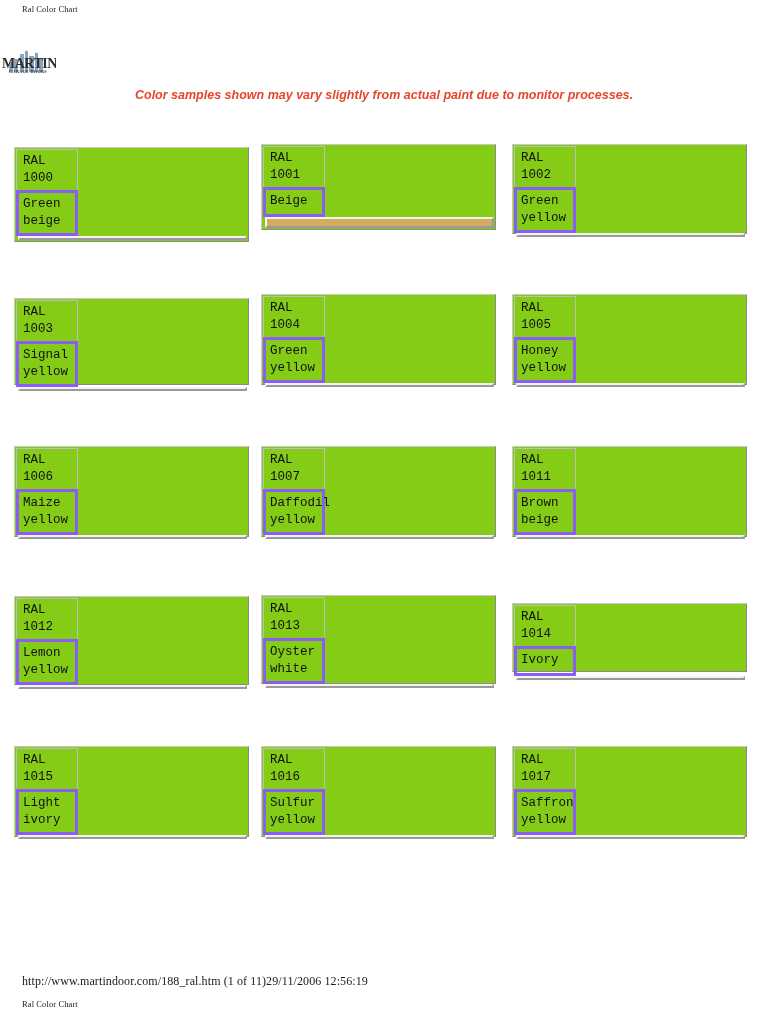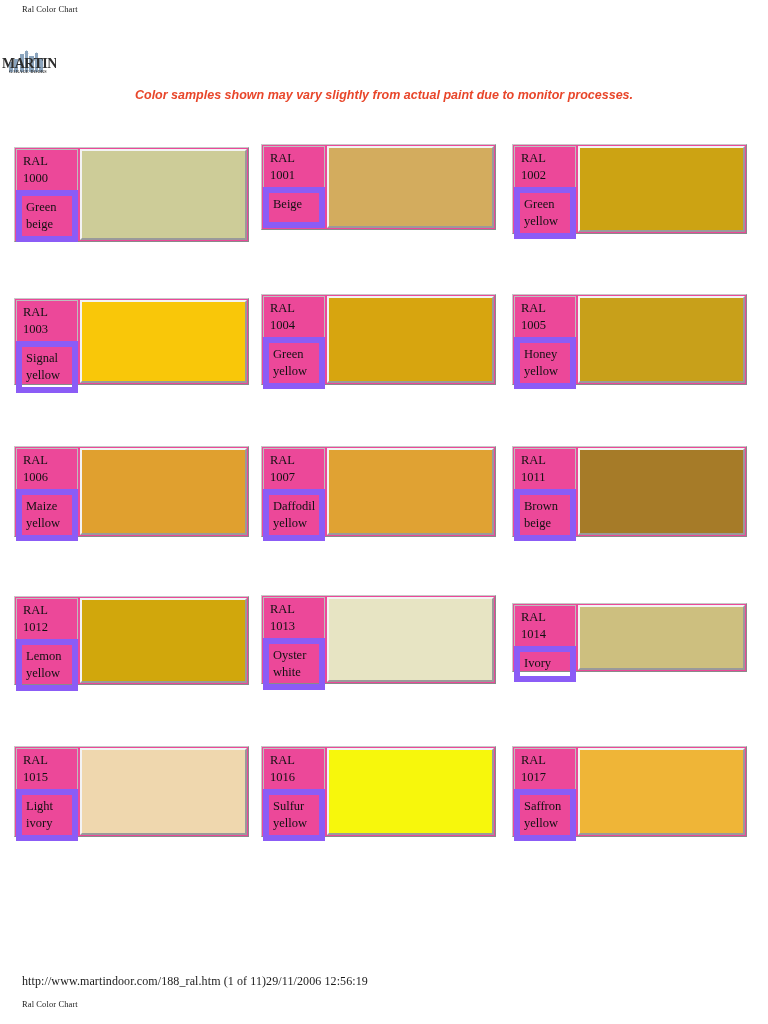--- a/index.html
+++ b/index.html
@@ -98,45 +98,46 @@
   .row {
     position: relative;
     height: 150px;
   }
   .cell {
     position: absolute;
     box-sizing: border-box;
     border: 1px solid #c8c8c8;
     border-right-color: #8a8a8a;
     border-bottom-color: #8a8a8a;
-    background: #ec4899;
+    background: #84cc16;
     padding: 1px;
     display: flex;
-    flex-direction: row;
+    flex-direction: column;
+    font-family: Liberation Mono, monospace;
   }
   .cell-labels {
     box-sizing: border-box;
     width: 62px;
     flex: 0 0 62px;
     display: flex;
     flex-direction: column;
   }
   .lbl-code {
     box-sizing: border-box;
     border: 1px solid #bdbdbd;
     border-bottom: none;
     padding: 3px 4px 4px 6px;
     font-size: 12.5px;
     line-height: 1.32;
     color: #111;
     white-space: pre-line;
   }
   .lbl-name {
     box-sizing: border-box;
-    border: 6px solid #8b5cf6;
+    border: 3px solid #8b5cf6;
     padding: 3px 4px 4px 4px;
     font-size: 12.5px;
     line-height: 1.32;
     color: #111;
     flex: 1 1 auto;
     white-space: pre-line;
   }
   .swatch {
     flex: 1 1 auto;
     margin-left: 2px;

